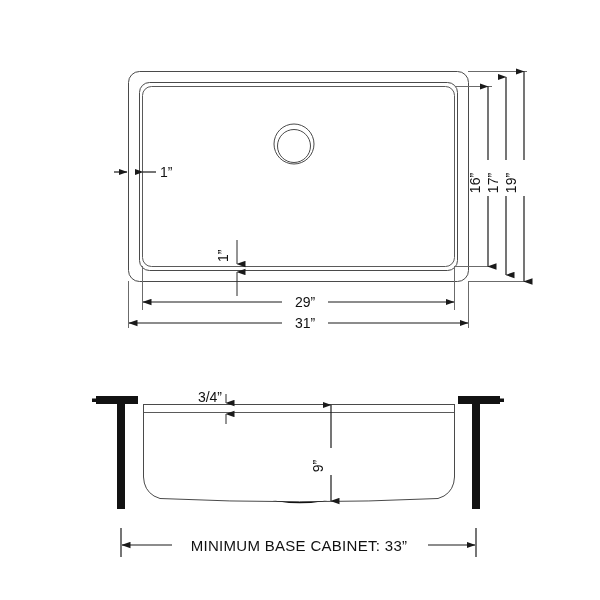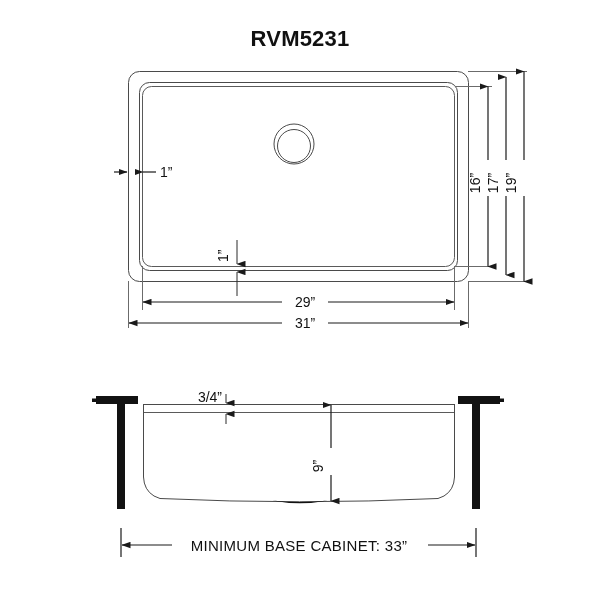--- a/index.html
+++ b/index.html
@@ -43,21 +43,20 @@
     font-size: 15px;
     fill: #111111;
     letter-spacing: 0.3px;
   }
 </style>
 </head>
 <body>
 
 <div id="page">
 
-  <div id="title">RVM5231</div>
 
   <svg width="600" height="600" viewBox="0 0 600 600">
 
     <defs>
       <marker id="arrR" markerWidth="9" markerHeight="9" refX="8.5" refY="3.2" orient="auto" markerUnits="userSpaceOnUse">
         <path d="M0,0 L9,3.2 L0,6.4 z" fill="#1a1a1a"></path>
       </marker>
       <marker id="arrL" markerWidth="9" markerHeight="9" refX="0.5" refY="3.2" orient="auto" markerUnits="userSpaceOnUse">
         <path d="M9,0 L0,3.2 L9,6.4 z" fill="#1a1a1a"></path>
       </marker>

